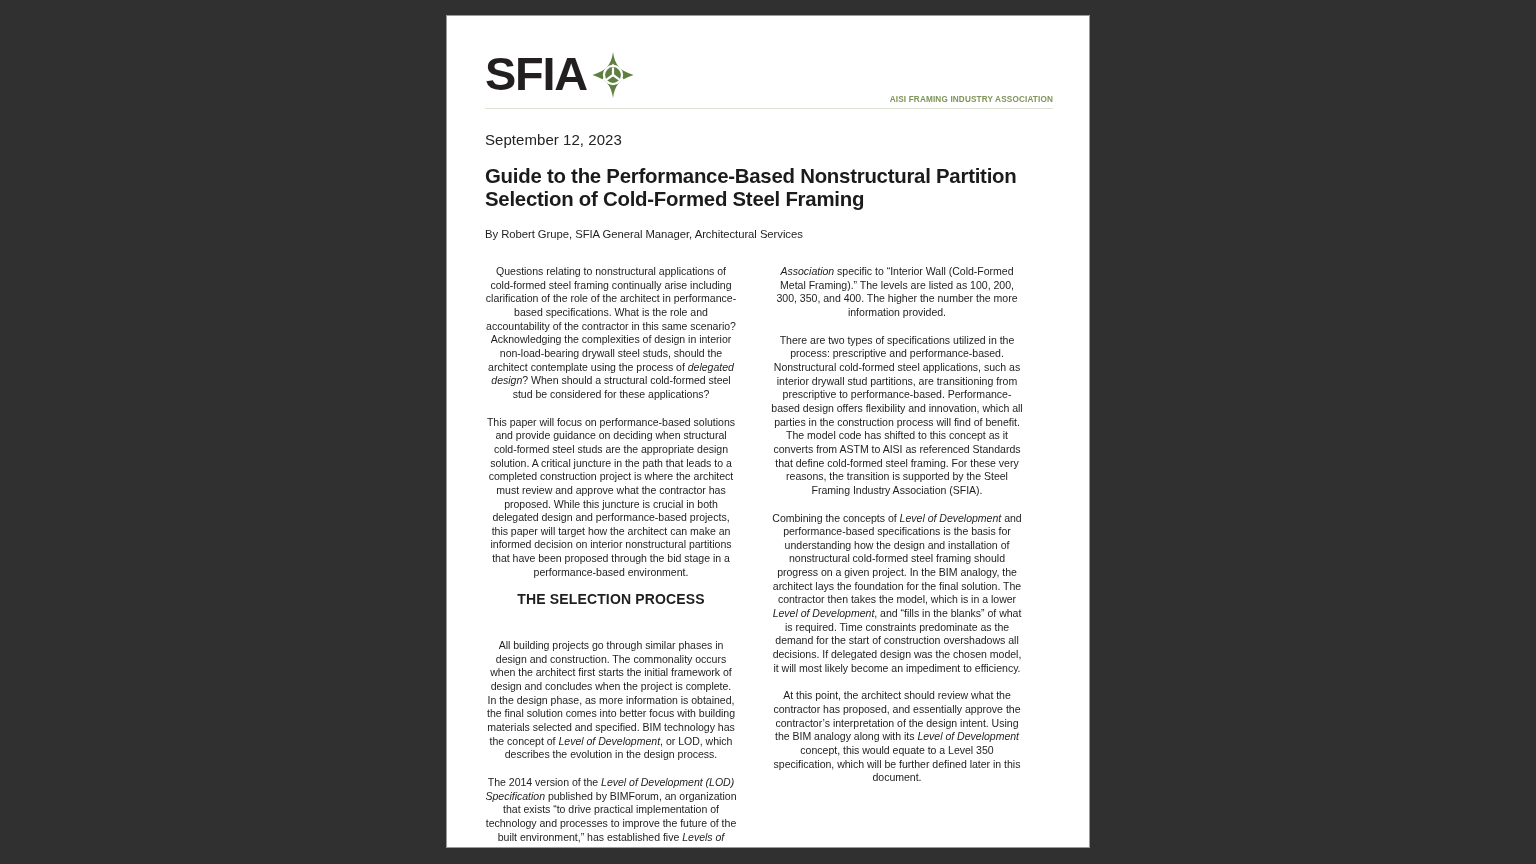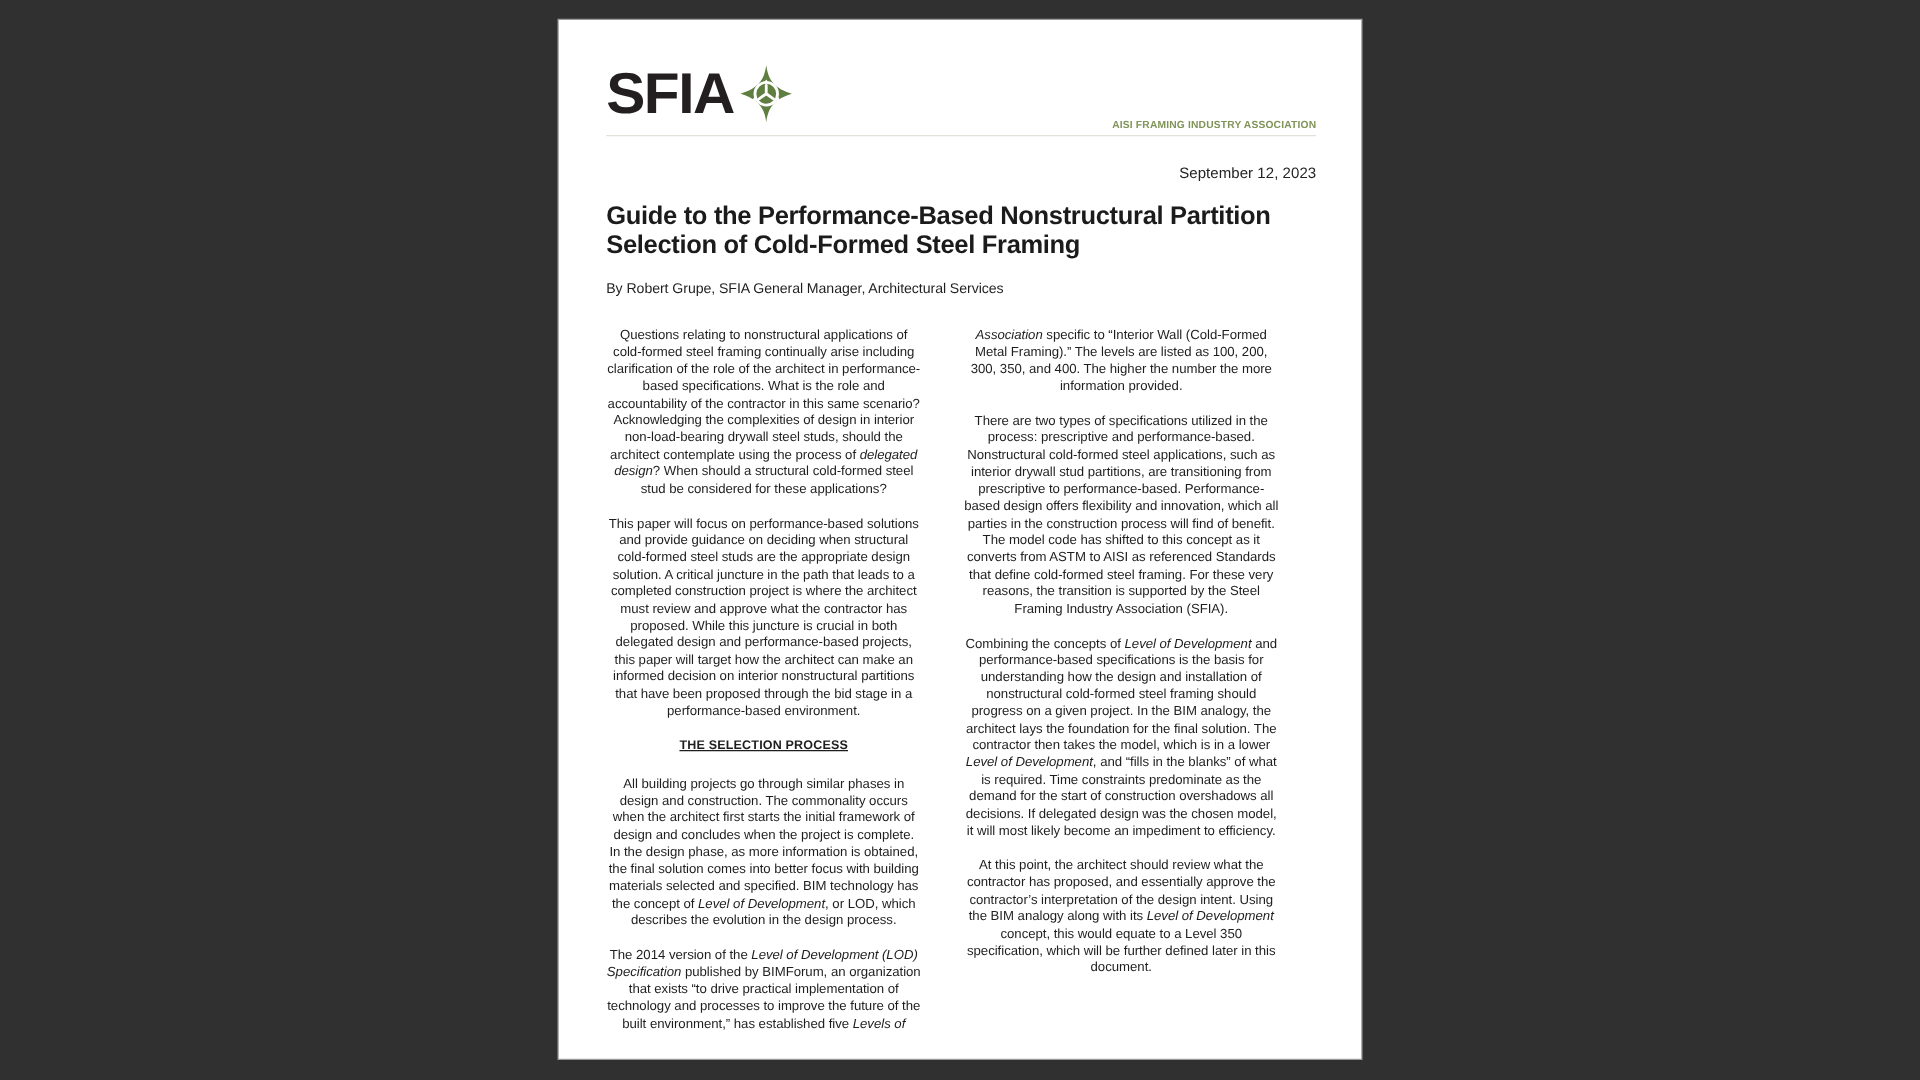--- a/index.html
+++ b/index.html
@@ -87,24 +87,23 @@
     font-weight: 700;
     letter-spacing: 0.15px;
     color: #7f9458;
     white-space: nowrap;
     font-family: "Liberation Sans", sans-serif;
   }
 
   
   .docdate {
     margin-top: 22px;
-    font-size: 12px;
+    font-size: 15px;
     color: #232323;
     letter-spacing: 0.05px;
-    text-align: right;
   }
 
   .doctitle {
     margin-top: 17px;
     font-size: 20.4px;
     font-weight: 600;
     line-height: 23px;
     color: #1b1b1b;
     letter-spacing: -0.25px;
     max-width: 560px;
@@ -135,25 +134,24 @@
     margin: 0 0 14px 0;
     font-size: 10.55px;
     line-height: 13.65px;
     color: #1e1e1e;
     text-align: center;
     letter-spacing: -0.02px;
   }
 
   .col p.section-head {
     font-weight: 700;
-    font-size: 10px;
+    font-size: 14px;
     letter-spacing: 0.15px;
     margin-top: 6px;
-    margin-bottom: 17px;
-    text-decoration: underline;
+    margin-bottom: 32px;
   }
 
   .col p em {
     font-style: italic;
   }
 </style>
 </head>
 <body>
 
 <div class="viewer">

